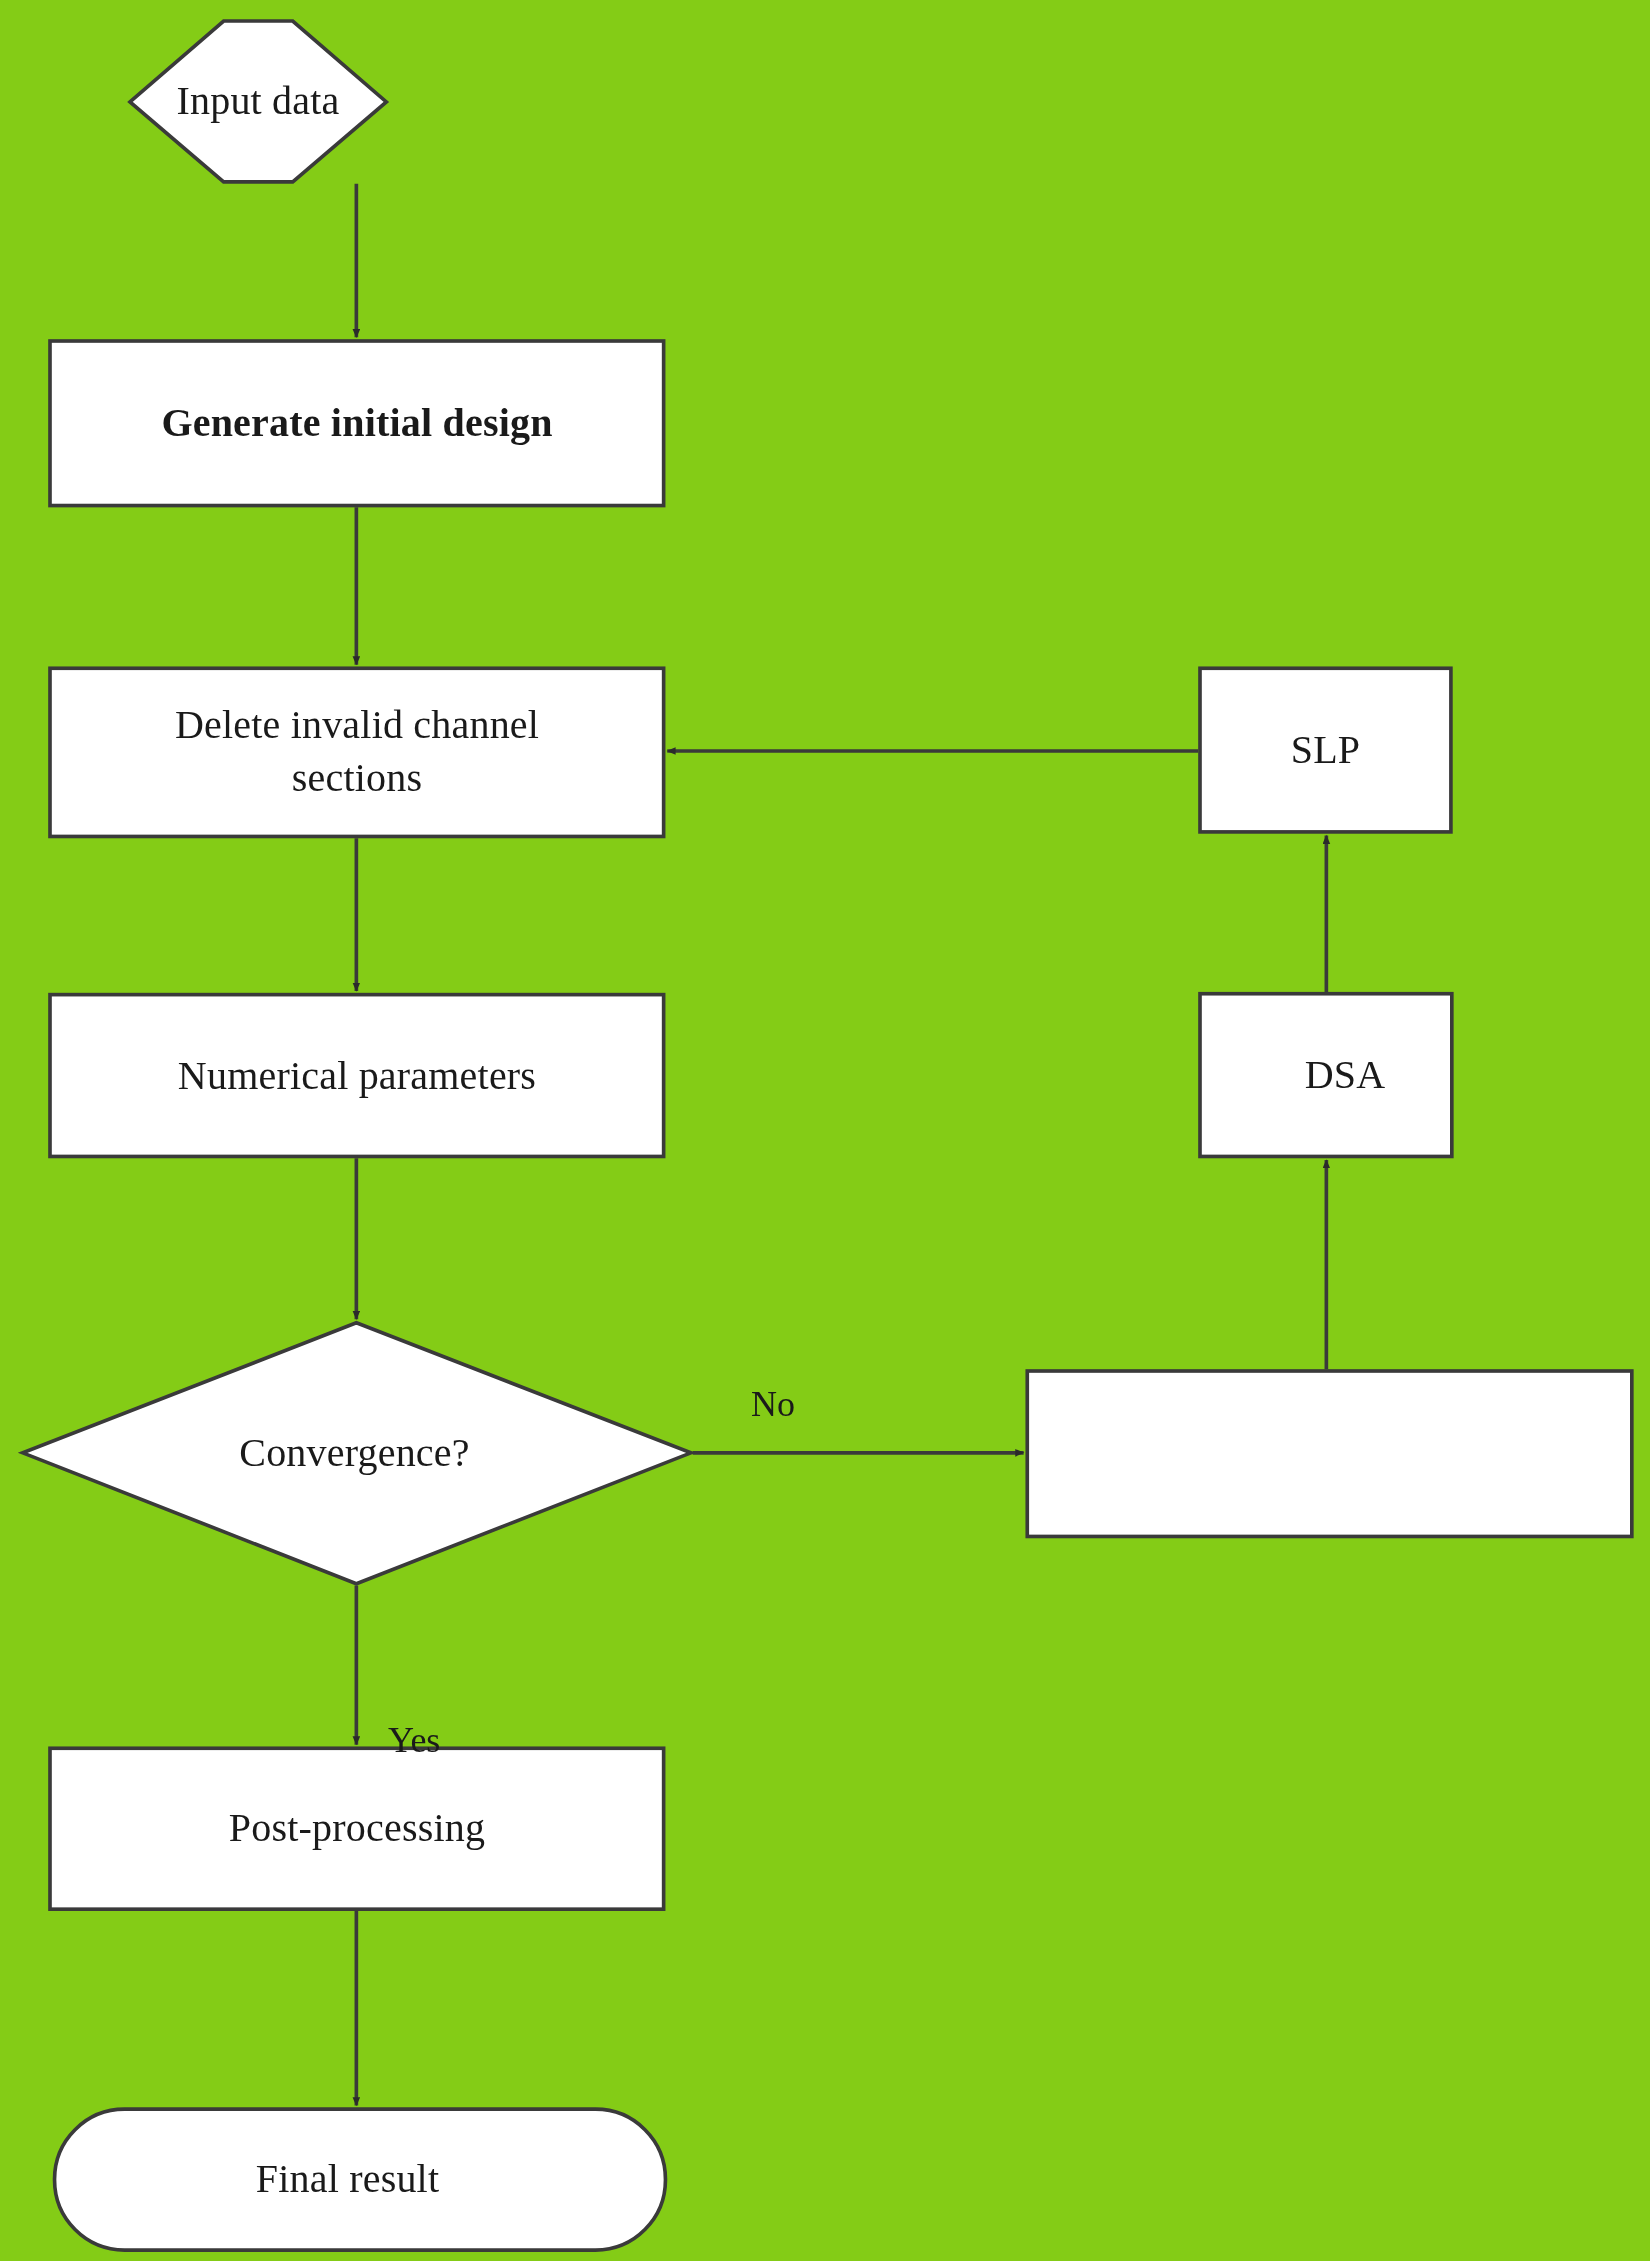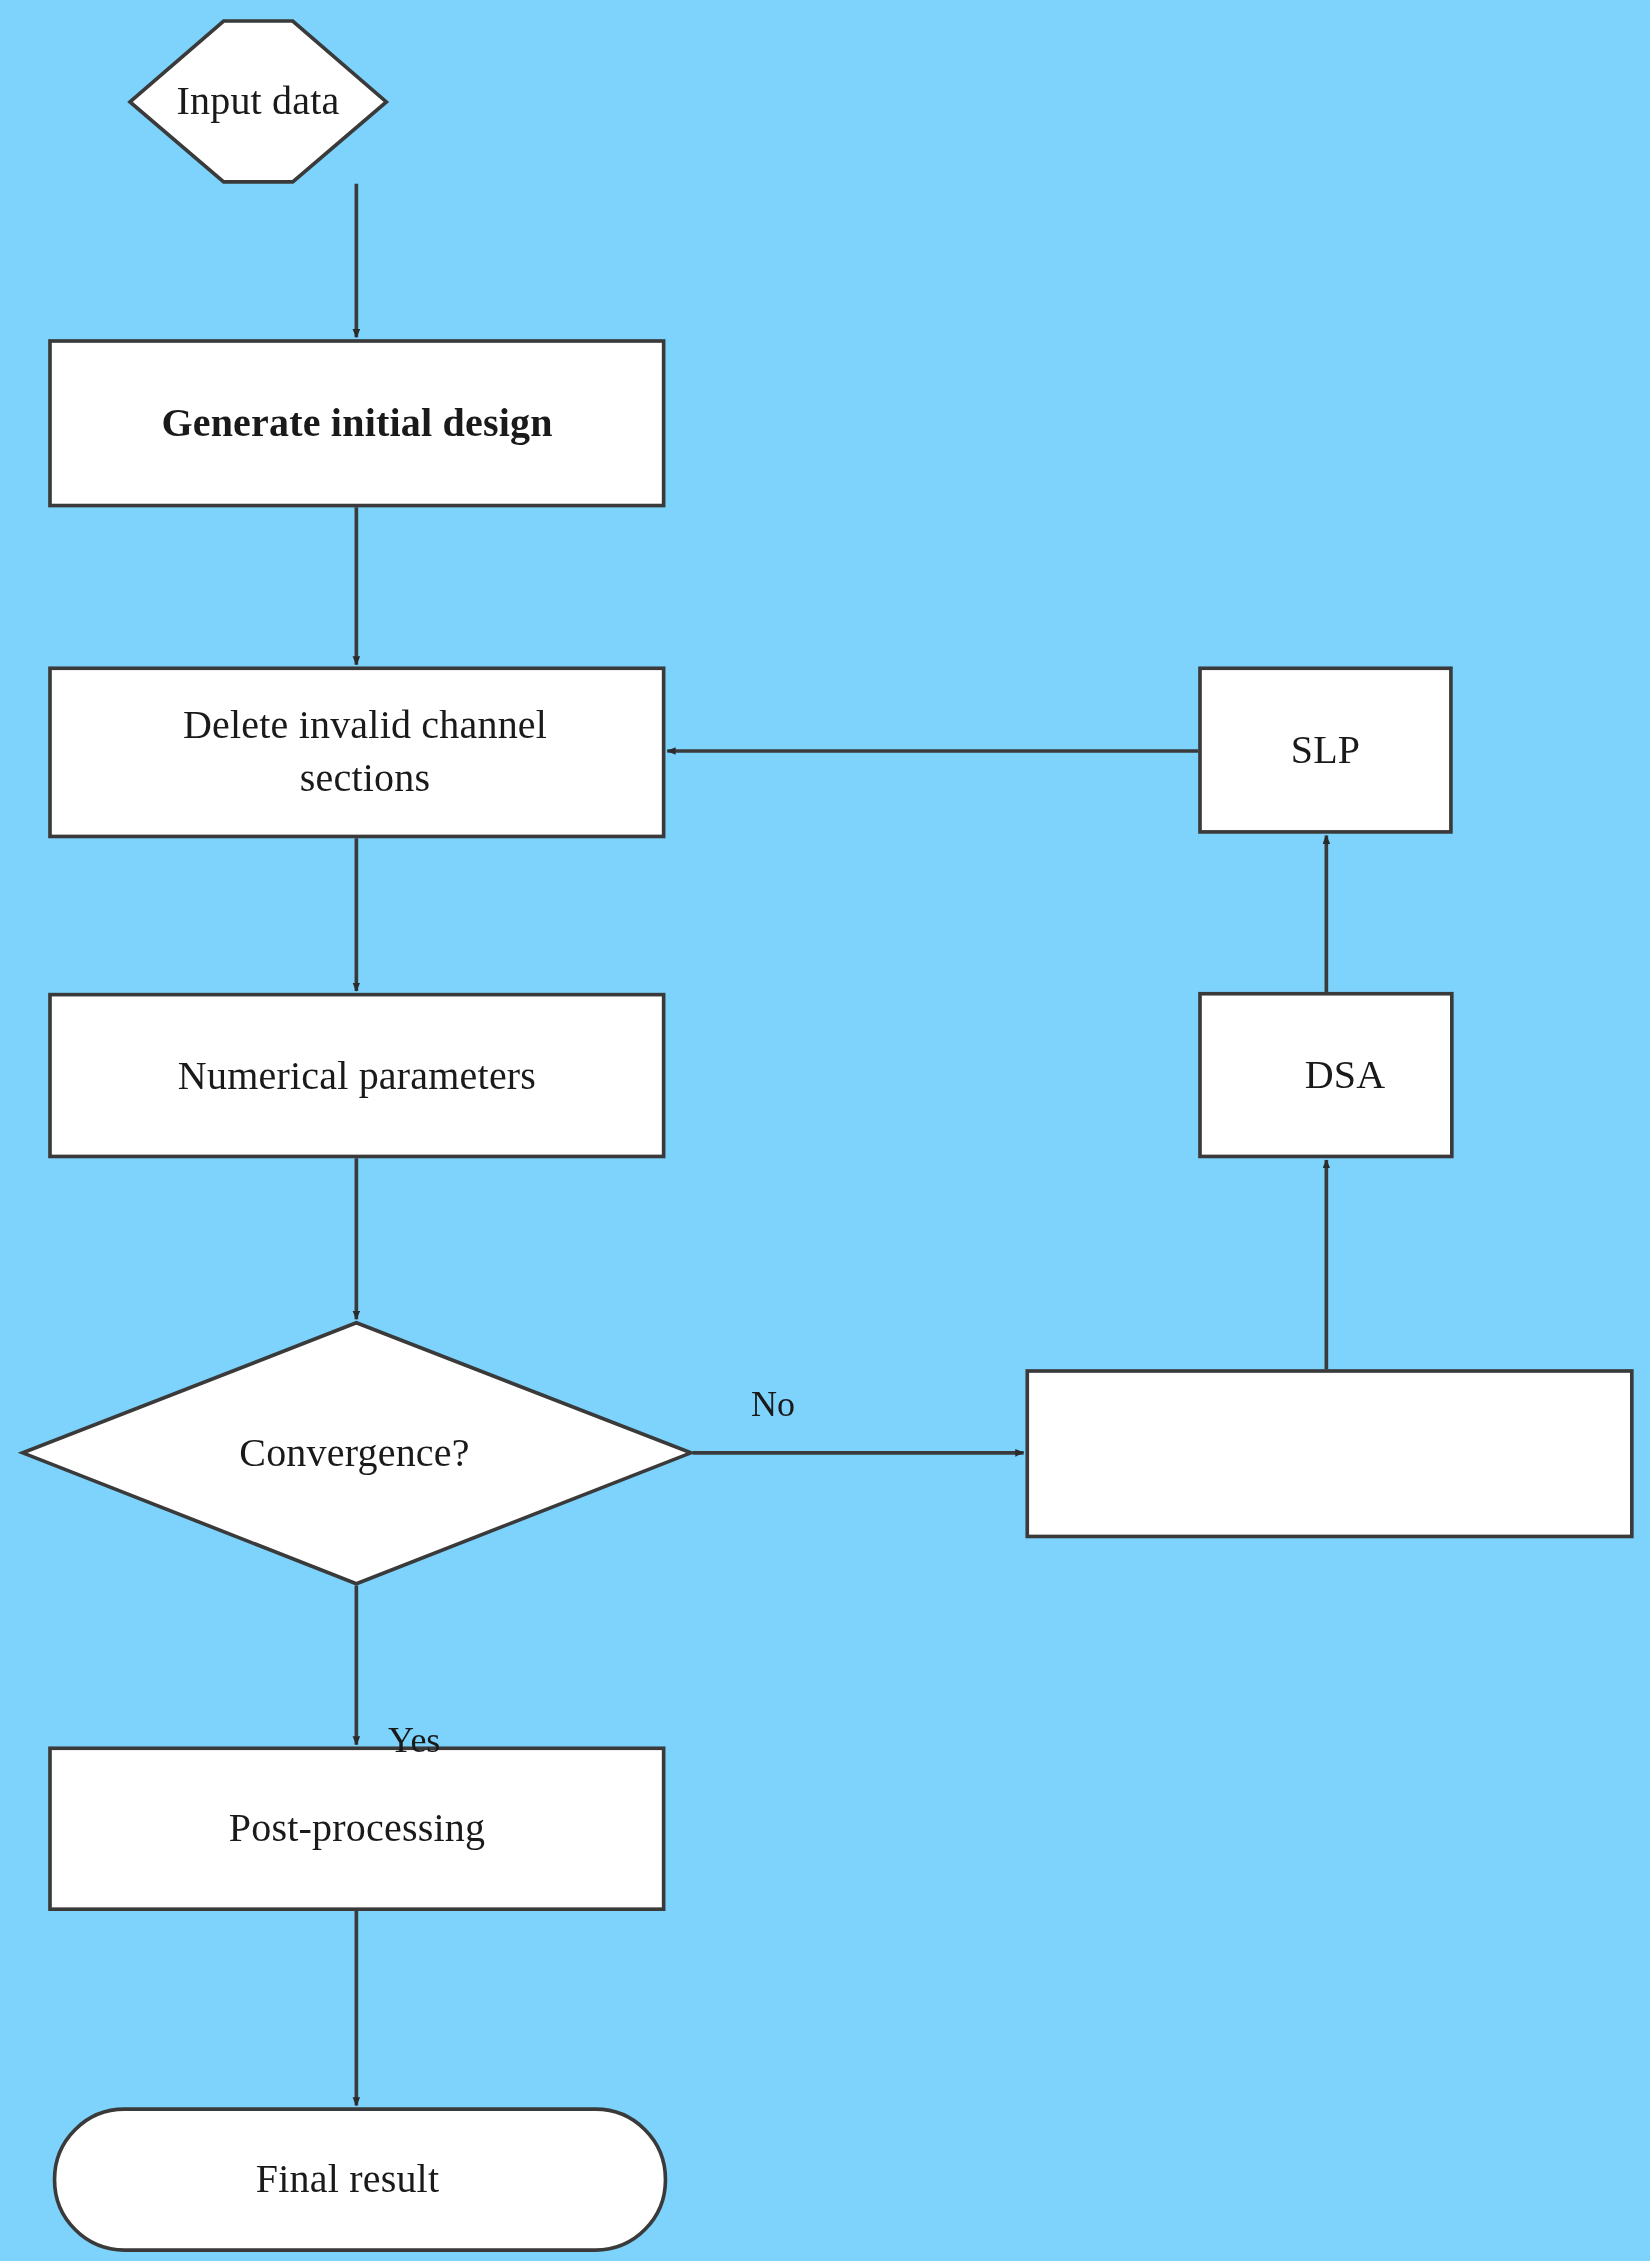--- a/index.html
+++ b/index.html
@@ -7,21 +7,21 @@
     padding: 0;
     background: #ffffff;
   }
   body {
     font-family: "Liberation Serif", "DejaVu Serif", serif;
   }
   #flowchart-canvas {
     position: relative;
     width: 1650px;
     height: 2262px;
-    background: #7dd3fc;
+    background: #84cc16;
     overflow: hidden;
   }
   #flow-svg {
     position: absolute;
     left: 0;
     top: 0;
     width: 1650px;
     height: 2262px;
   }
   .node-label {
@@ -102,21 +102,21 @@
 
     <line x1="392" y1="1744" x2="392" y2="1919" stroke="#3a3a3a" stroke-width="4" marker-end="url(#arrowhead)"></line>
 
     <line x1="392" y1="2102" x2="392" y2="2316" stroke="#3a3a3a" stroke-width="4" marker-end="url(#arrowhead)"></line>
   </svg>
 
   <div class="node-label" style="left:130px; top:21px; width:256px; height:161px;">Input data</div>
 
   <div class="node-label" style="left:50px; top:341px; width:614px; height:165px;font-weight:bold;">Generate initial design</div>
 
-  <div class="node-label" style="left:50px; top:668px; width:614px; height:168px;padding-left:8px;">Delete invalid channel
+  <div class="node-label" style="left:50px; top:668px; width:614px; height:168px;">Delete invalid channel
 sections</div>
 
   <div class="node-label" style="left:50px; top:995px; width:614px; height:162px;">Numerical parameters</div>
 
   <div class="node-label" style="left:118px; top:1364px; width:473px; height:178px;">Convergence?</div>
 
   <div class="node-label" style="left:50px; top:1748px; width:614px; height:161px;">Post-processing</div>
 
   <div class="node-label" style="left:42px; top:2109px; width:611px; height:141px;">Final result</div>
 

